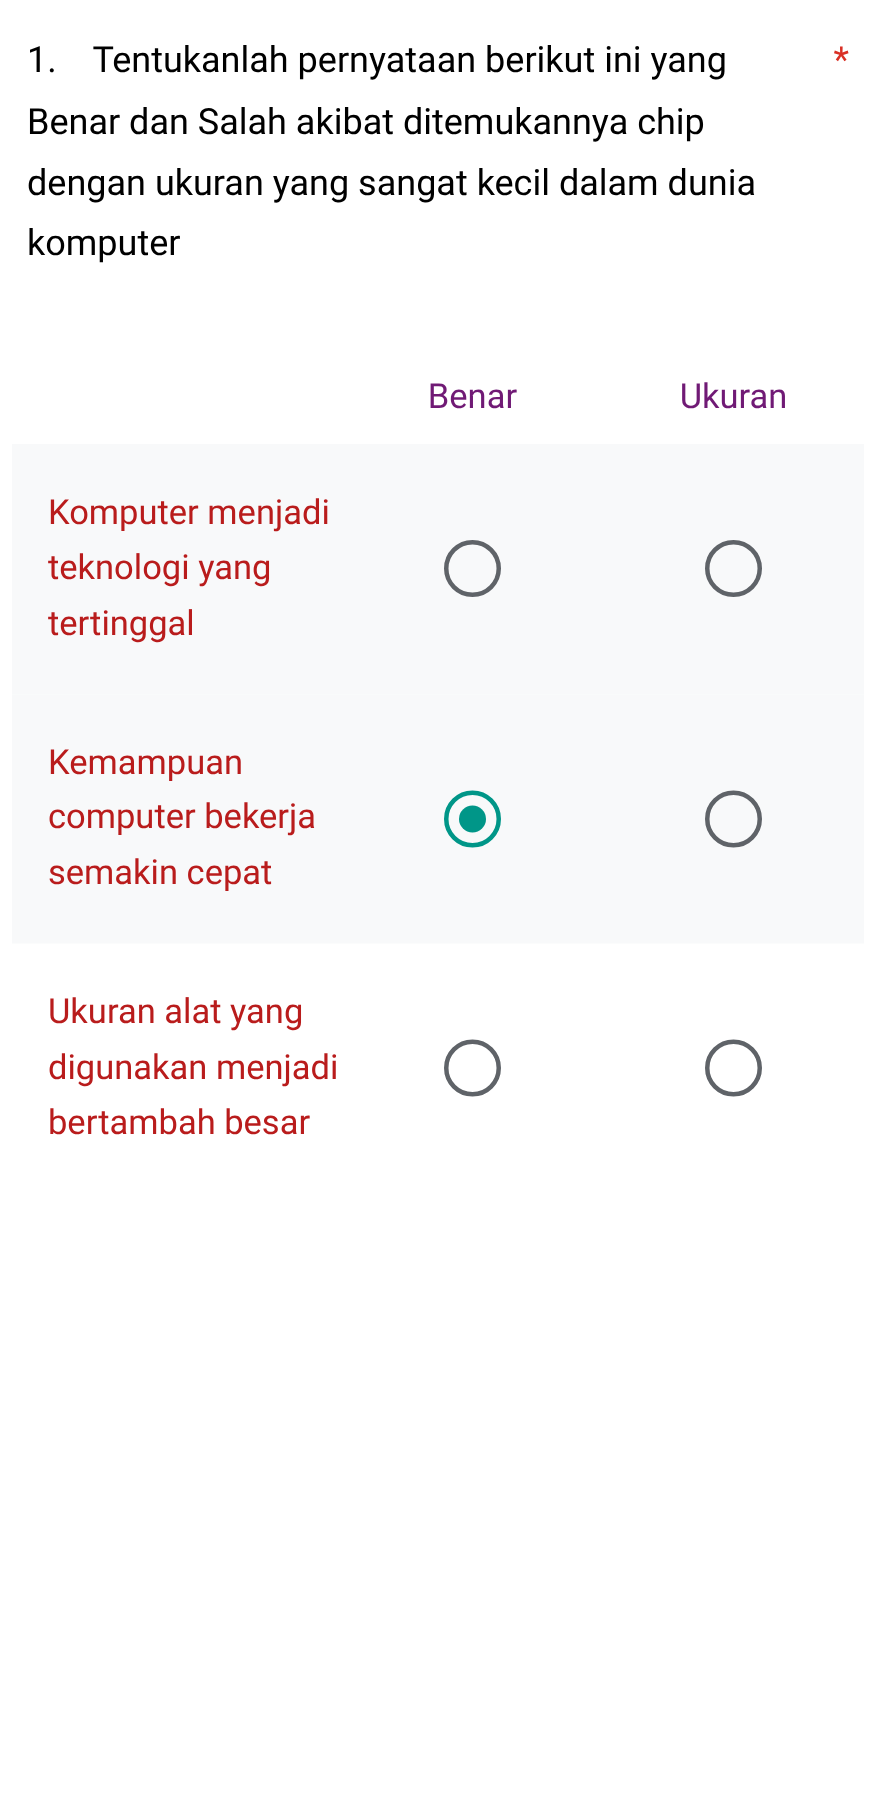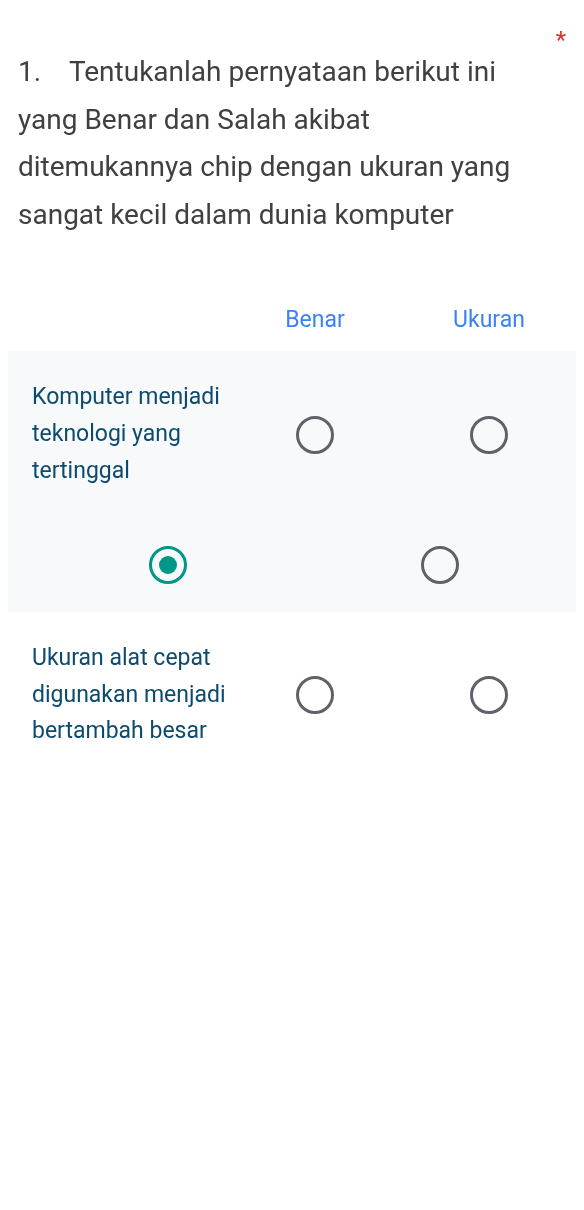--- a/index.html
+++ b/index.html
@@ -16,25 +16,24 @@
     .container {
       padding: 20px 8px 20px 8px;
     }
     .question-header {
       display: flex;
       align-items: flex-start;
       margin-bottom: 50px;
       padding: 0 10px;
     }
     .question-text {
-      font-size: 28px;
+      font-size: 24px;
       line-height: 1.7;
-      color: #404040;
+      color: #000000;
       flex: 1;
-      margin-top: 28px;
     }
     .required-asterisk {
       color: #d93025;
       font-size: 24px;
       margin-left: 6px;
       line-height: 1.7;
     }
     .grid {
       width: 100%;
     }
@@ -44,36 +43,36 @@
       padding: 18px 0;
     }
     .grid-header .row-label-space {
       width: 220px;
       flex-shrink: 0;
     }
     .grid-header .col-header {
       flex: 1;
       text-align: center;
       font-size: 23px;
-      color: #3b82f6;
+      color: #701a75;
     }
     .grid-row {
       display: flex;
       align-items: center;
       padding: 28px 0 28px 24px;
     }
     .grid-row.alt {
       background: #f8f9fa;
     }
     .row-label {
       width: 196px;
       flex-shrink: 0;
       font-size: 23px;
       line-height: 1.6;
-      color: #0c4a6e;
+      color: #b91c1c;
     }
     .radio-cell {
       flex: 1;
       display: flex;
       justify-content: center;
       align-items: center;
     }
     .radio {
       width: 38px;
       height: 38px;
@@ -118,29 +117,30 @@
         <div class="grid-row alt">
           <div class="row-label">Komputer menjadi teknologi yang tertinggal</div>
           <div class="radio-cell">
             <div class="radio" role="radio" aria-checked="false"></div>
           </div>
           <div class="radio-cell">
             <div class="radio" role="radio" aria-checked="false"></div>
           </div>
         </div>
         <div class="grid-row alt">
+          <div class="row-label">Kemampuan computer bekerja semakin cepat</div>
           <div class="radio-cell">
             <div class="radio selected" role="radio" aria-checked="true"></div>
           </div>
           <div class="radio-cell">
             <div class="radio" role="radio" aria-checked="false"></div>
           </div>
         </div>
         <div class="grid-row">
-          <div class="row-label">Ukuran alat cepat digunakan menjadi bertambah besar</div>
+          <div class="row-label">Ukuran alat yang digunakan menjadi bertambah besar</div>
           <div class="radio-cell">
             <div class="radio" role="radio" aria-checked="false"></div>
           </div>
           <div class="radio-cell">
             <div class="radio" role="radio" aria-checked="false"></div>
           </div>
         </div>
       </div>
   </div>
 </div>

